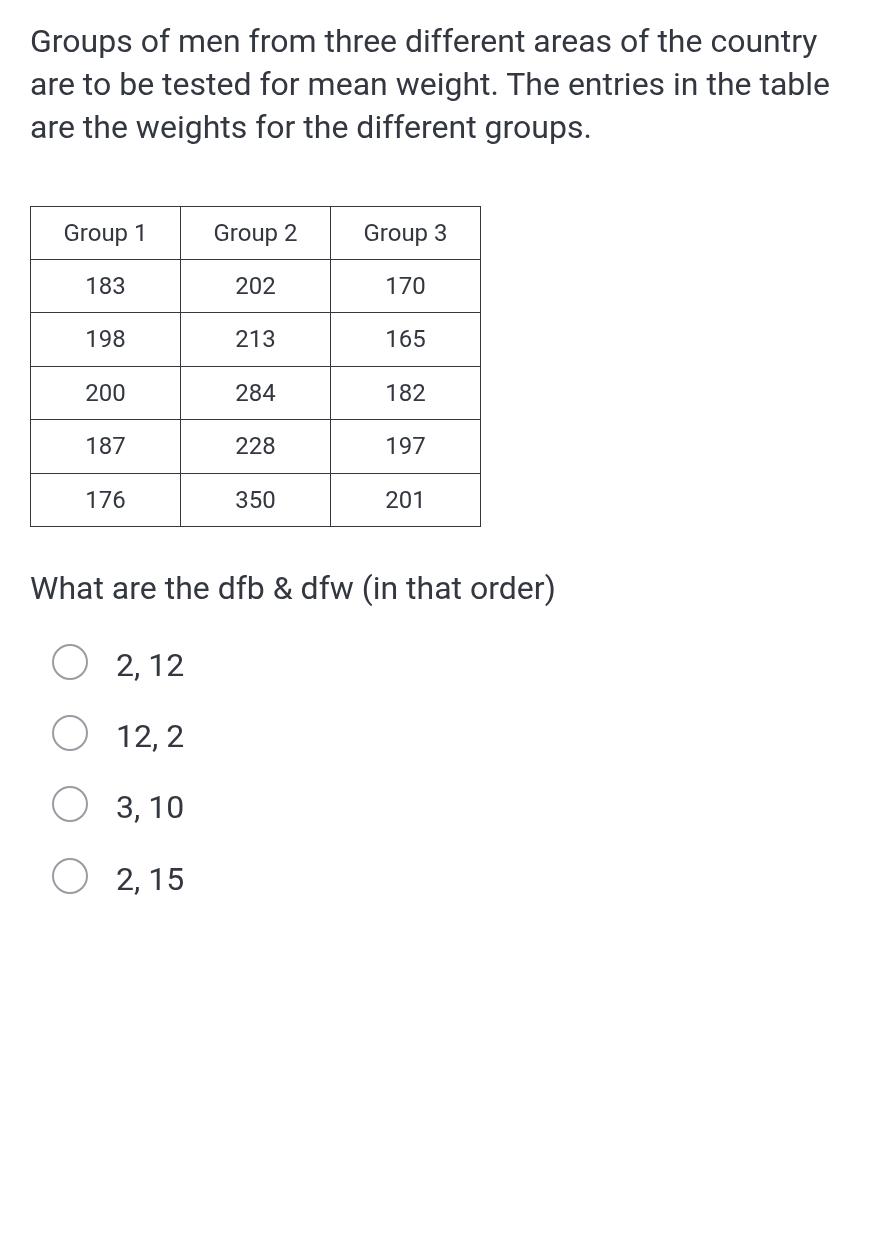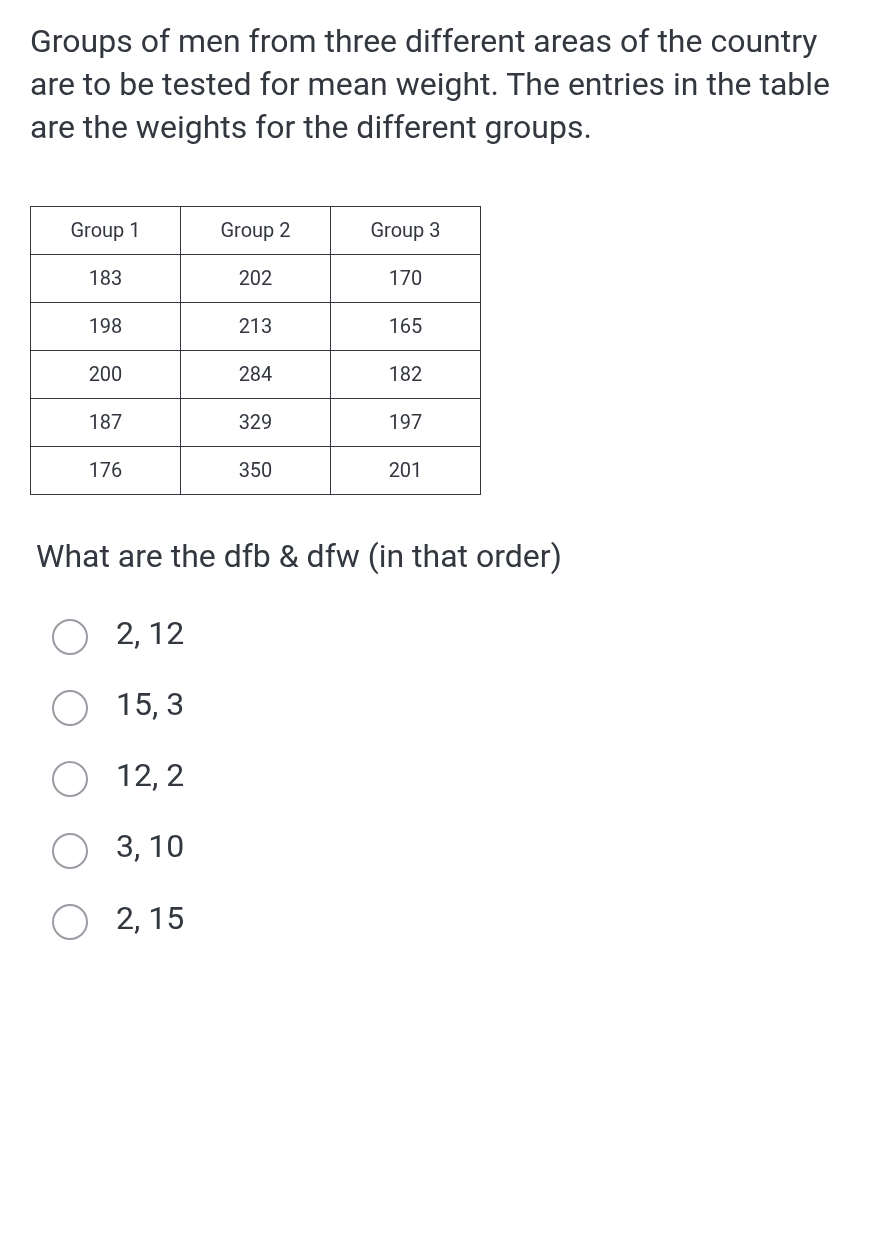--- a/index.html
+++ b/index.html
@@ -21,37 +21,36 @@
       font-weight: 400;
     }
     table {
       border-collapse: collapse;
       margin-bottom: 40px;
     }
     td {
       border: 1px solid #333740;
       padding: 10px 4px;
       text-align: center;
-      font-size: 20px;
+      font-size: 24px;
       min-width: 150px;
     }
     thead td {
       font-weight: 400;
     }
     .followup {
       margin-bottom: 20px;
       font-weight: 400;
-      margin-left: 6px;
     }
     .options {
       list-style: none;
     }
     .option {
       display: flex;
-      align-items: flex-end;
+      align-items: flex-start;
       gap: 28px;
       padding: 14px 0 14px 22px;
     }
     .radio {
       width: 36px;
       height: 36px;
       border: 2px solid #999ca3;
       border-radius: 50%;
       flex-shrink: 0;
     }
@@ -83,44 +82,40 @@
       <td>213</td>
       <td>165</td>
     </tr>
     <tr>
       <td>200</td>
       <td>284</td>
       <td>182</td>
     </tr>
     <tr>
       <td>187</td>
-      <td>329</td>
+      <td>228</td>
       <td>197</td>
     </tr>
     <tr>
       <td>176</td>
       <td>350</td>
       <td>201</td>
     </tr>
   </tbody>
 </table>
 
 <div class="followup">What are the dfb &amp; dfw (in that order)</div>
 
 <ul class="options">
   <li class="option">
     <span class="radio"></span>
     <span class="option-label">2, 12</span>
   </li>
   <li class="option">
     <span class="radio"></span>
-    <span class="option-label">15, 3</span>
-  </li>
-  <li class="option">
-    <span class="radio"></span>
     <span class="option-label">12, 2</span>
   </li>
   <li class="option">
     <span class="radio"></span>
     <span class="option-label">3, 10</span>
   </li>
   <li class="option">
     <span class="radio"></span>
     <span class="option-label">2, 15</span>
   </li>

